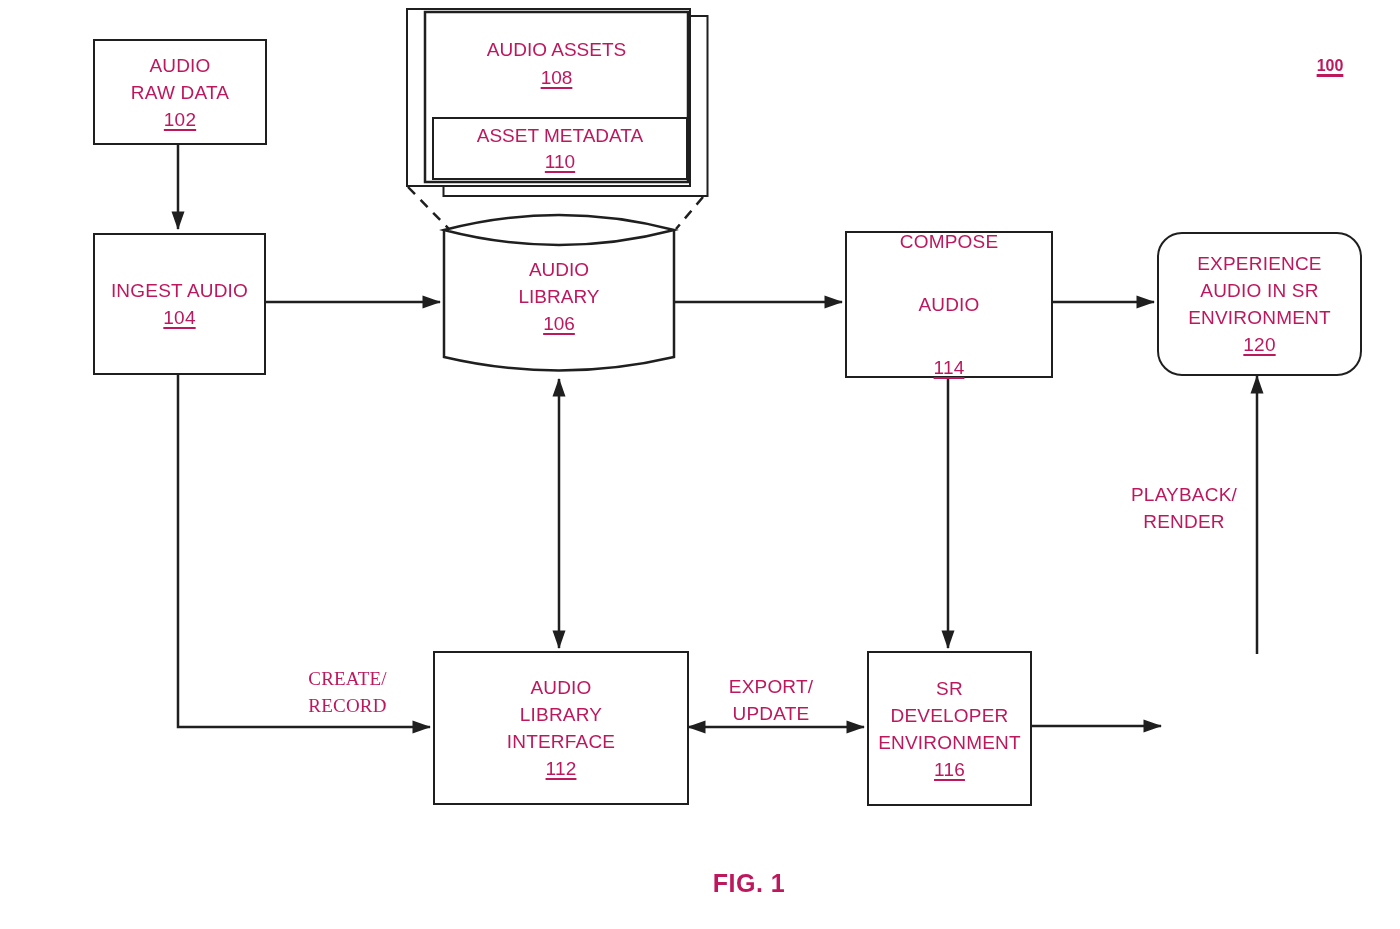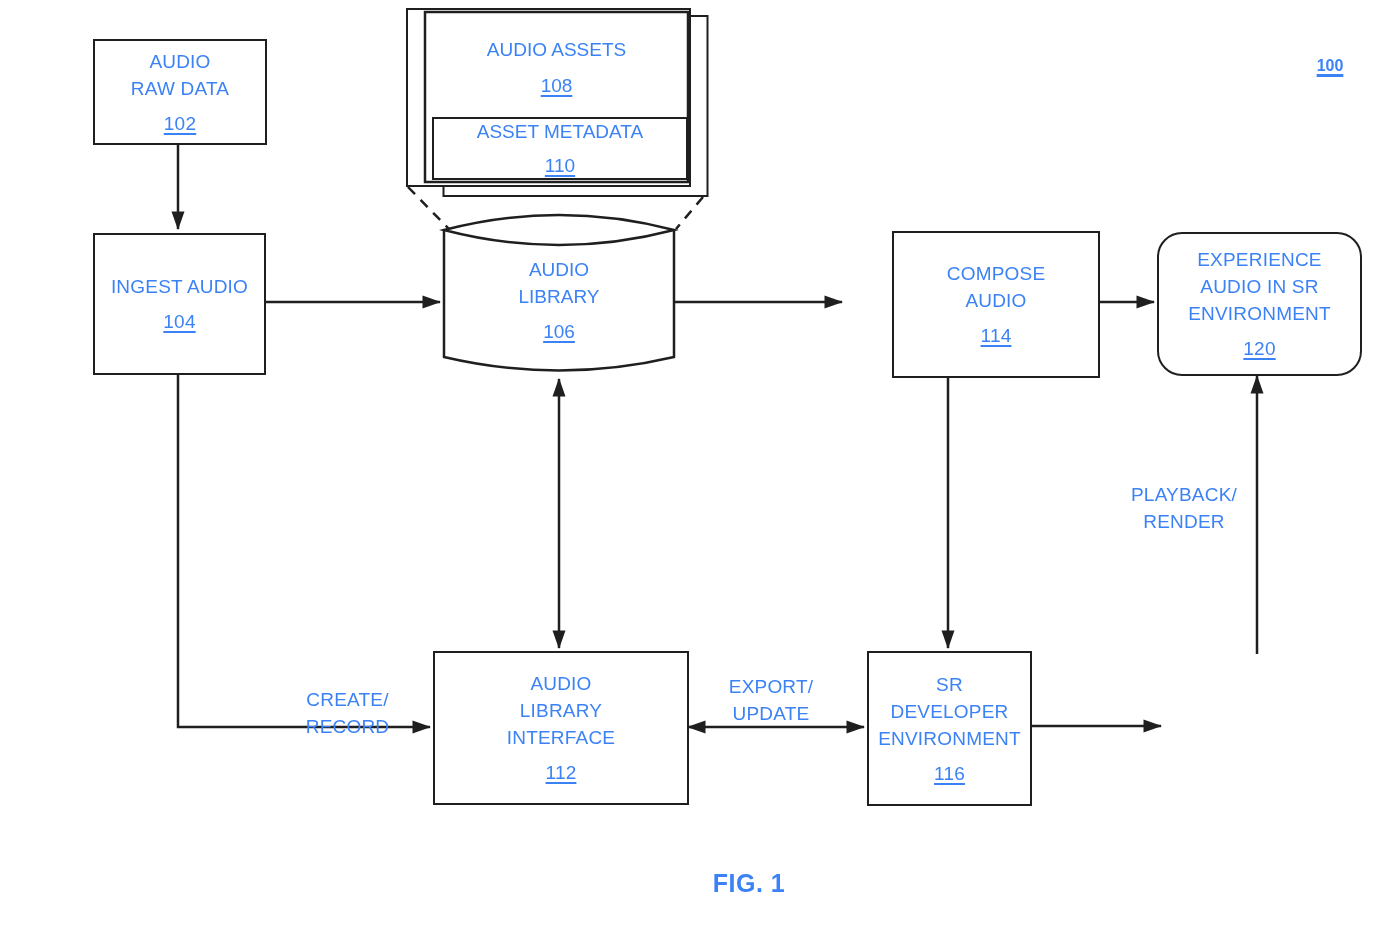--- a/index.html
+++ b/index.html
@@ -1,40 +1,39 @@
 <!DOCTYPE html>
 <html><head>
 <meta charset="utf-8">
 <style>
   html,body{margin:0;padding:0;background:#ffffff;}
   #canvas{
     position:relative;
     width:1400px;height:929px;
     background:#ffffff;
     font-family:"Liberation Sans","DejaVu Sans",sans-serif;
-    color:#3b82f6;
+    color:#be185d;
     overflow:hidden;
   }
   #wires{position:absolute;left:0;top:0;width:1400px;height:929px;}
   .node{
     position:absolute;
     border:2.5px solid #1f1f1f;
     background:#ffffff;
     display:flex;flex-direction:column;
     align-items:center;justify-content:center;
     text-align:center;
     font-size:19px;line-height:27px;
     letter-spacing:0.2px;
   }
   .node span{display:block;}
   .ref{
     text-decoration:underline;
     text-decoration-thickness:2px;
     text-underline-offset:3px;
-    margin-top:8px;
   }
   .freelabel{
     position:absolute;text-align:center;
     font-size:19px;line-height:27px;letter-spacing:0.2px;
   }
   .freelabel span{display:block;}
   #assets-label{position:absolute;left:427px;top:36px;width:259px;text-align:center;font-size:19px;line-height:28px;}
   #assets-label span{display:block;}
   #metadata-box{
     position:absolute;left:432px;top:117px;width:256px;height:63px;
@@ -116,21 +115,21 @@
     <span>AUDIO</span>
     <span>RAW DATA</span>
     <span class="ref">102</span>
   </div>
 
   <div class="node" style="left:93px;top:233px;width:169px;height:138px;">
     <span>INGEST AUDIO</span>
     <span class="ref">104</span>
   </div>
 
-  <div class="node" style="left:892px;top:231px;width:204px;height:143px;">
+  <div class="node" style="left:845px;top:231px;width:204px;height:143px;gap:36px;">
     <span>COMPOSE</span>
     <span>AUDIO</span>
     <span class="ref">114</span>
   </div>
 
   <div class="node" style="left:1157px;top:232px;width:201px;height:140px;border-radius:25px;">
     <span>EXPERIENCE</span>
     <span>AUDIO IN SR</span>
     <span>ENVIRONMENT</span>
     <span class="ref">120</span>
@@ -144,21 +143,21 @@
   </div>
 
   <div class="node" style="left:867px;top:651px;width:161px;height:151px;">
     <span>SR</span>
     <span>DEVELOPER</span>
     <span>ENVIRONMENT</span>
     <span class="ref">116</span>
   </div>
 
 
-  <div class="freelabel" style="left:285px;top:686px;width:125px;">
+  <div class="freelabel" style="left:285px;top:665px;width:125px;font-family:Liberation Serif, serif;">
     <span>CREATE/</span>
     <span>RECORD</span>
   </div>
 
   <div class="freelabel" style="left:1122px;top:481px;width:124px;">
     <span>PLAYBACK/</span>
     <span>RENDER</span>
   </div>
 
   <div class="freelabel" style="left:709px;top:673px;width:124px;">

